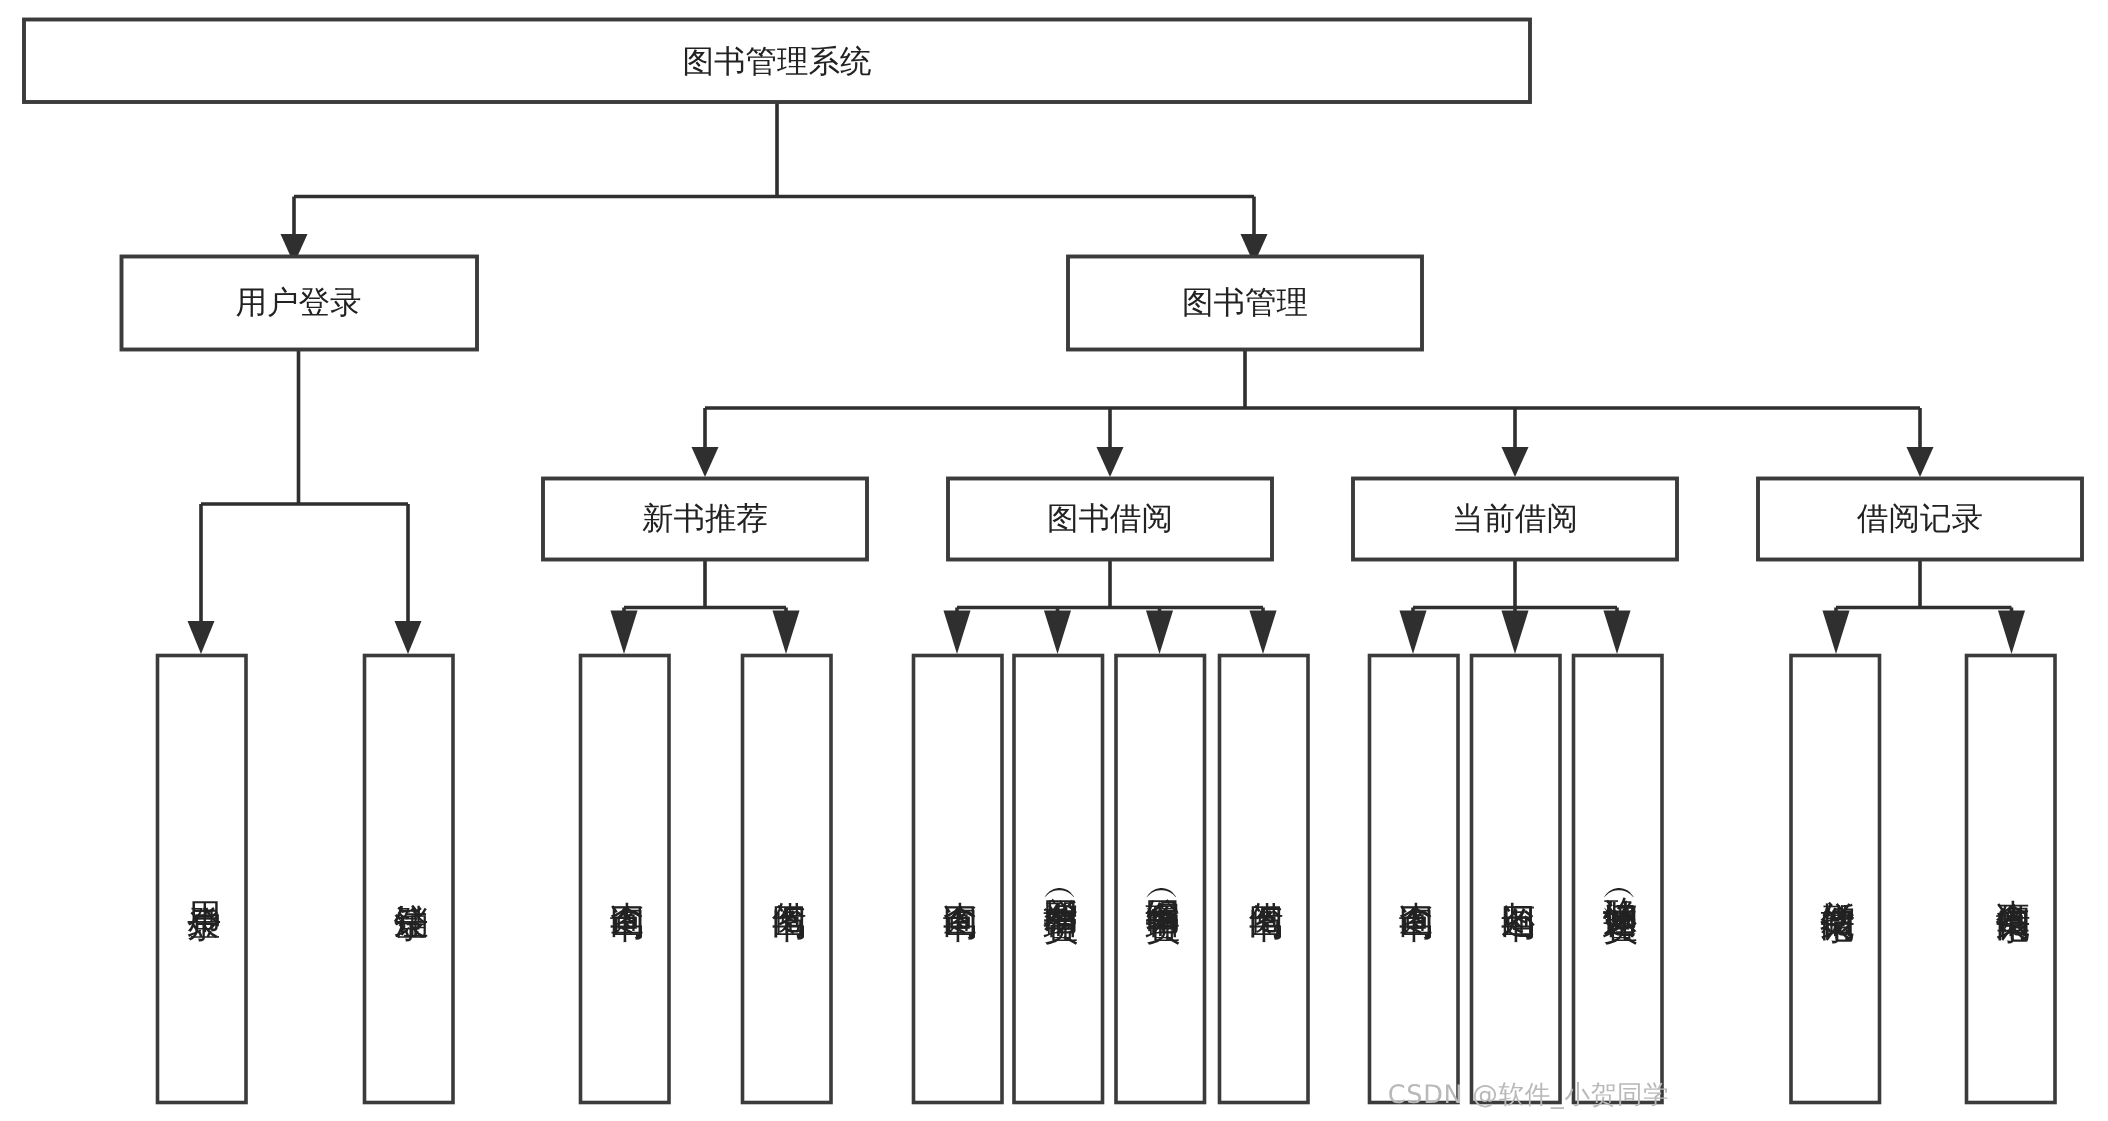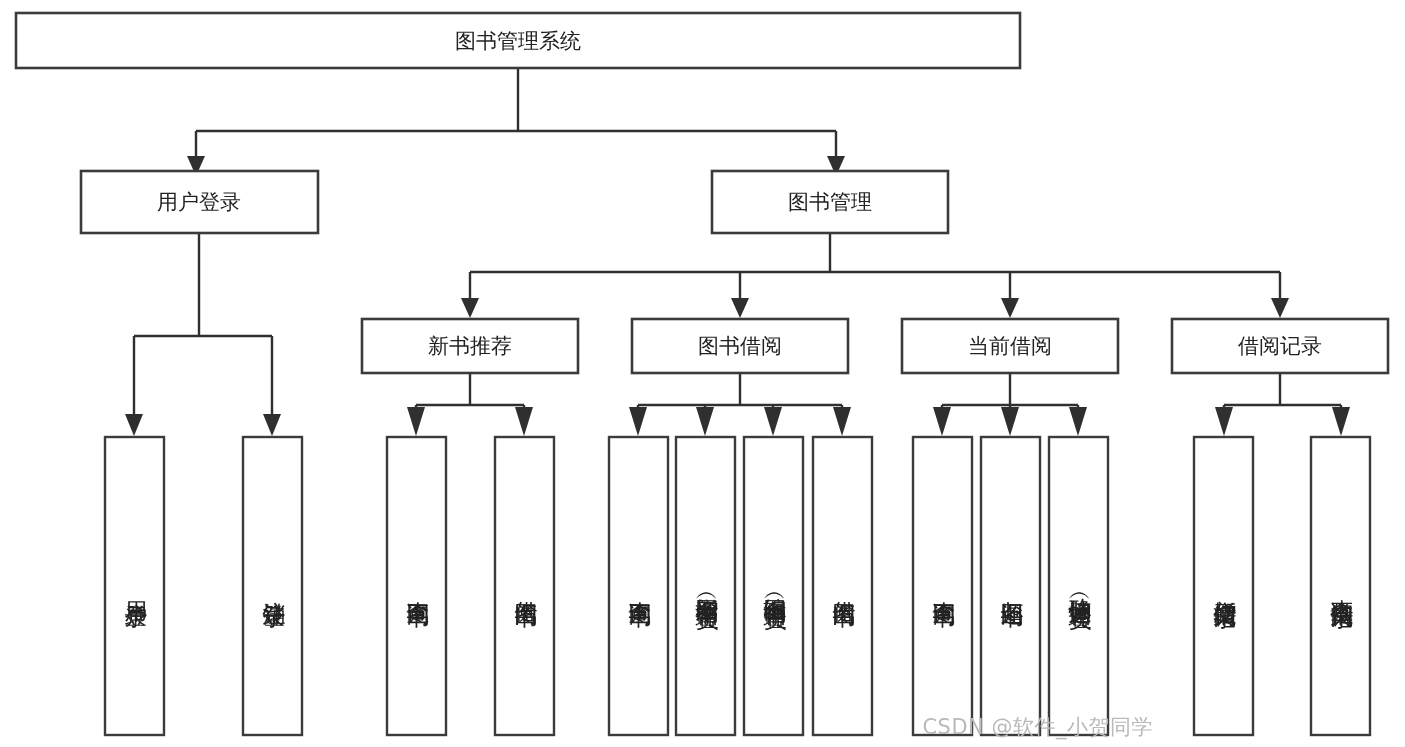--- a/index.html
+++ b/index.html
@@ -11,21 +11,20 @@
     width: 1405px;
     height: 747px;
     overflow: hidden;
     font-family: "DejaVu Sans", "Liberation Sans", sans-serif;
   }
   #diagram-root {
     position: relative;
     width: 1121px;
     height: 747px;
     background: #ffffff;
-    padding-left: 40px;
   }
   svg#tree-svg {
     position: absolute;
     top: 0;
     left: 0;
     width: 1405px;
     height: 747px;
     display: block;
   }
   .node-rect {
@@ -58,21 +57,21 @@
   .node-label.vertical {
     font-size: 23px;
     writing-mode: vertical-rl;
     text-orientation: upright;
     letter-spacing: 1.5px;
   }
   .watermark {
     position: absolute;
     right: 8px;
     bottom: 6px;
-    font-size: 21px;
+    font-size: 17px;
     color: #b9b9b9;
     font-family: "DejaVu Sans", "Liberation Sans", sans-serif;
     letter-spacing: 0.5px;
     white-space: nowrap;
     pointer-events: none;
   }
 </style>
 </head>
 <body>
 

